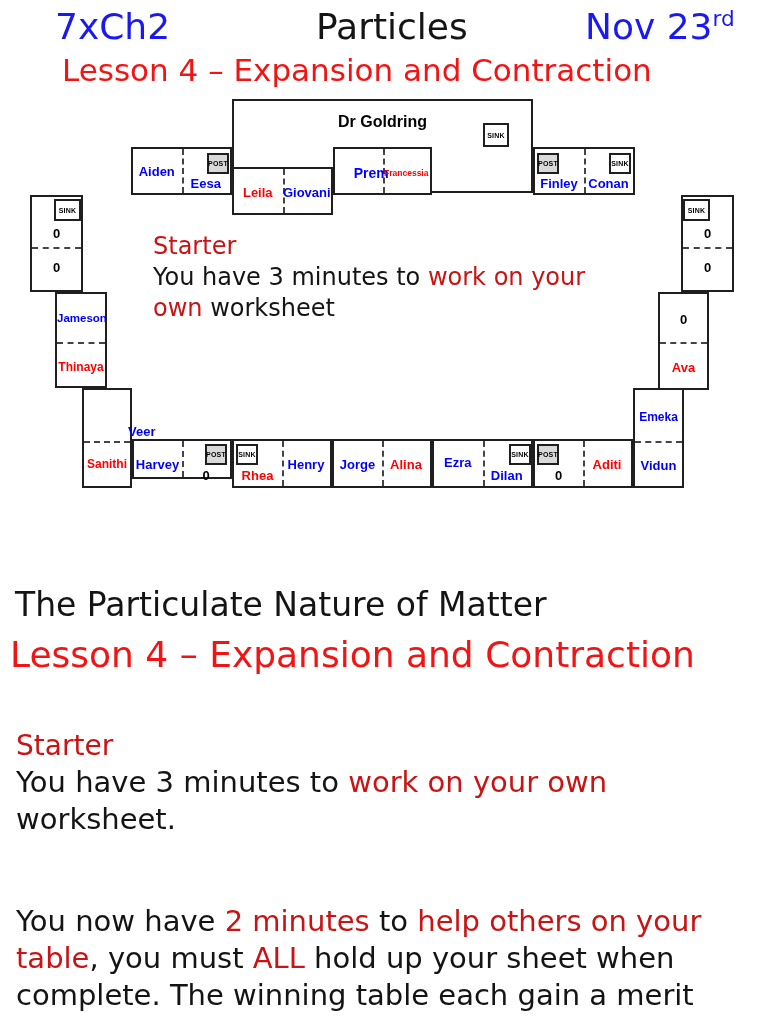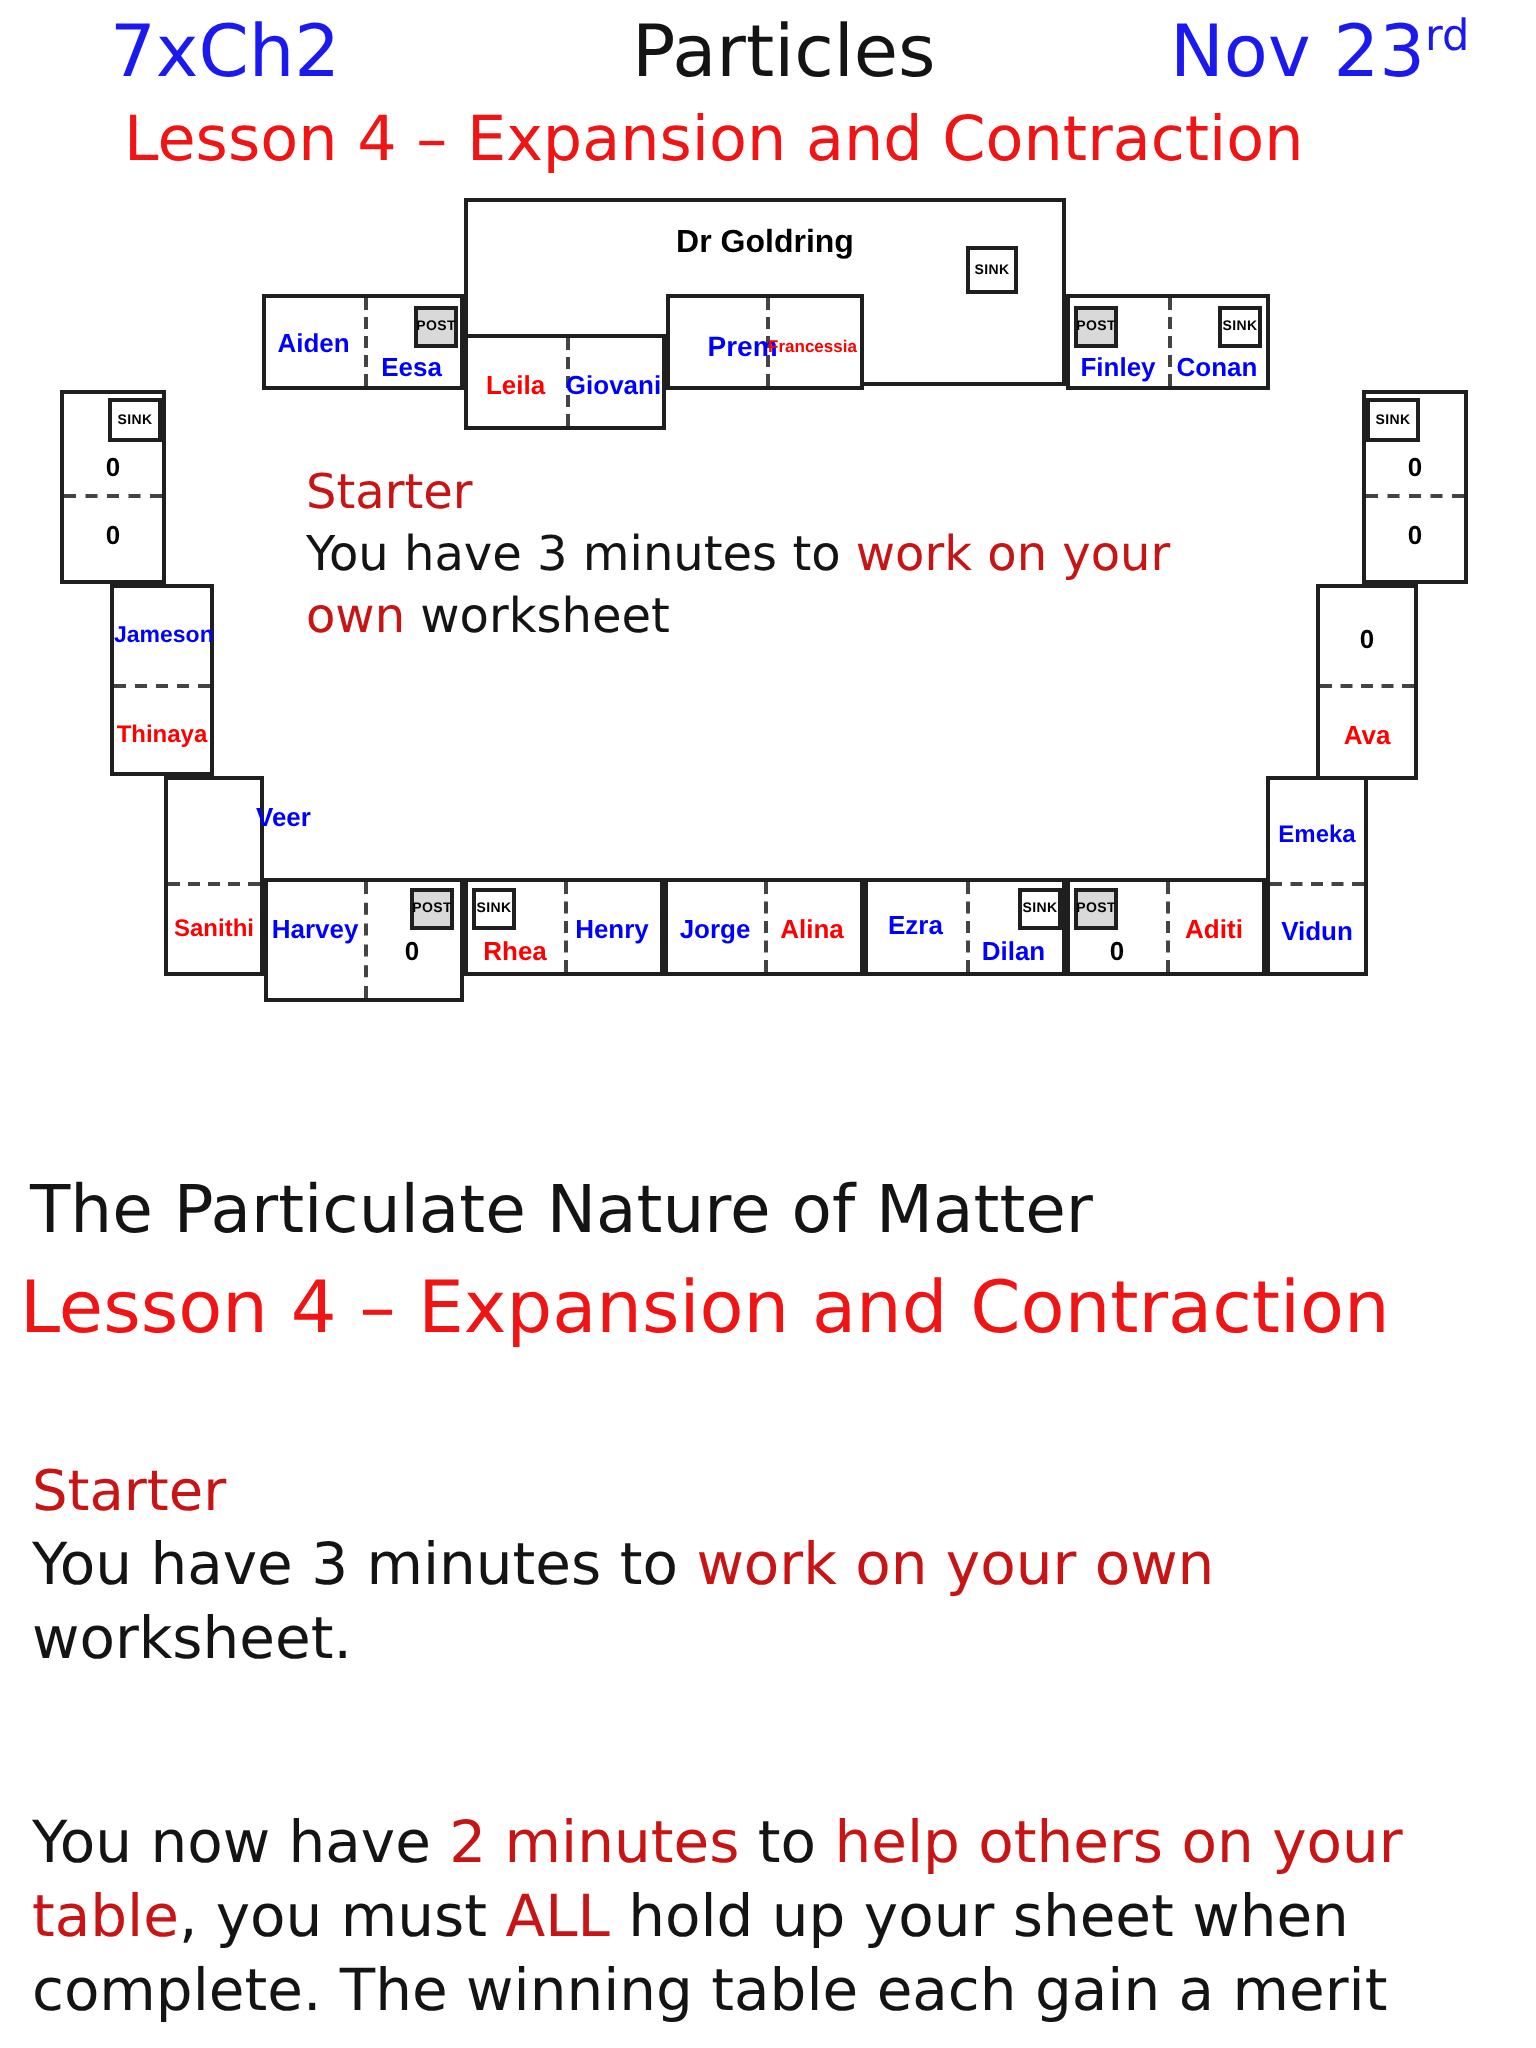--- a/index.html
+++ b/index.html
@@ -92,21 +92,21 @@
     <span class="seat sblack full" style="top:29px;">0</span>
     <div class="hdiv" style="top:50px;"></div>
     <span class="seat sblack full" style="top:63px;">0</span>
   </div>
   <div class="box" style="left:55px;top:292px;width:52px;height:96px;">
     <span class="seat sblue full" style="top:18px;font-size:11.5px;">Jameson</span>
     <div class="hdiv" style="top:48px;"></div>
     <span class="seat sred full" style="top:66px;font-size:12px;">Thinaya</span>
   </div>
   <div class="box" style="left:82px;top:388px;width:50px;height:100px;">
-    <span class="seat sblue full" style="top:11px;padding-left:44px;">Veer</span>
+    <span class="seat sblue full" style="top:34px;padding-left:44px;">Veer</span>
     <div class="hdiv" style="top:51px;"></div>
     <span class="seat sred full" style="top:67px;font-size:12px;">Sanithi</span>
   </div>
 
   <div class="box" style="left:681px;top:195px;width:53px;height:97px;">
     <div class="tag" style="left:0;top:2px;width:27px;height:22px;">SINK</div>
     <span class="seat sblack full" style="top:29px;">0</span>
     <div class="hdiv" style="top:50px;"></div>
     <span class="seat sblack full" style="top:63px;">0</span>
   </div>
@@ -114,21 +114,21 @@
     <span class="seat sblack full" style="top:18px;">0</span>
     <div class="hdiv" style="top:48px;"></div>
     <span class="seat sred full" style="top:66px;">Ava</span>
   </div>
   <div class="box" style="left:633px;top:388px;width:51px;height:100px;">
     <span class="seat sblue full" style="top:20px;font-size:12px;">Emeka</span>
     <div class="hdiv" style="top:51px;"></div>
     <span class="seat sblue full" style="top:68px;">Vidun</span>
   </div>
 
-  <div class="box" style="left:132px;top:439px;width:100px;height:62px;">
+  <div class="box" style="left:132px;top:439px;width:100px;height:40px;">
     <div class="vdiv"></div>
     <span class="seat sblue cl" style="top:16px;">Harvey</span>
     <div class="tag post" style="left:71px;top:3px;width:22px;height:21px;">POST</div>
     <span class="seat sblack cr" style="top:27px;">0</span>
   </div>
   <div class="box" style="left:232px;top:439px;width:100px;height:49px;">
     <div class="vdiv"></div>
     <div class="tag" style="left:2px;top:3px;width:22px;height:21px;">SINK</div>
     <span class="seat sred cl" style="top:27px;">Rhea</span>
     <span class="seat sblue cr" style="top:16px;">Henry</span>

